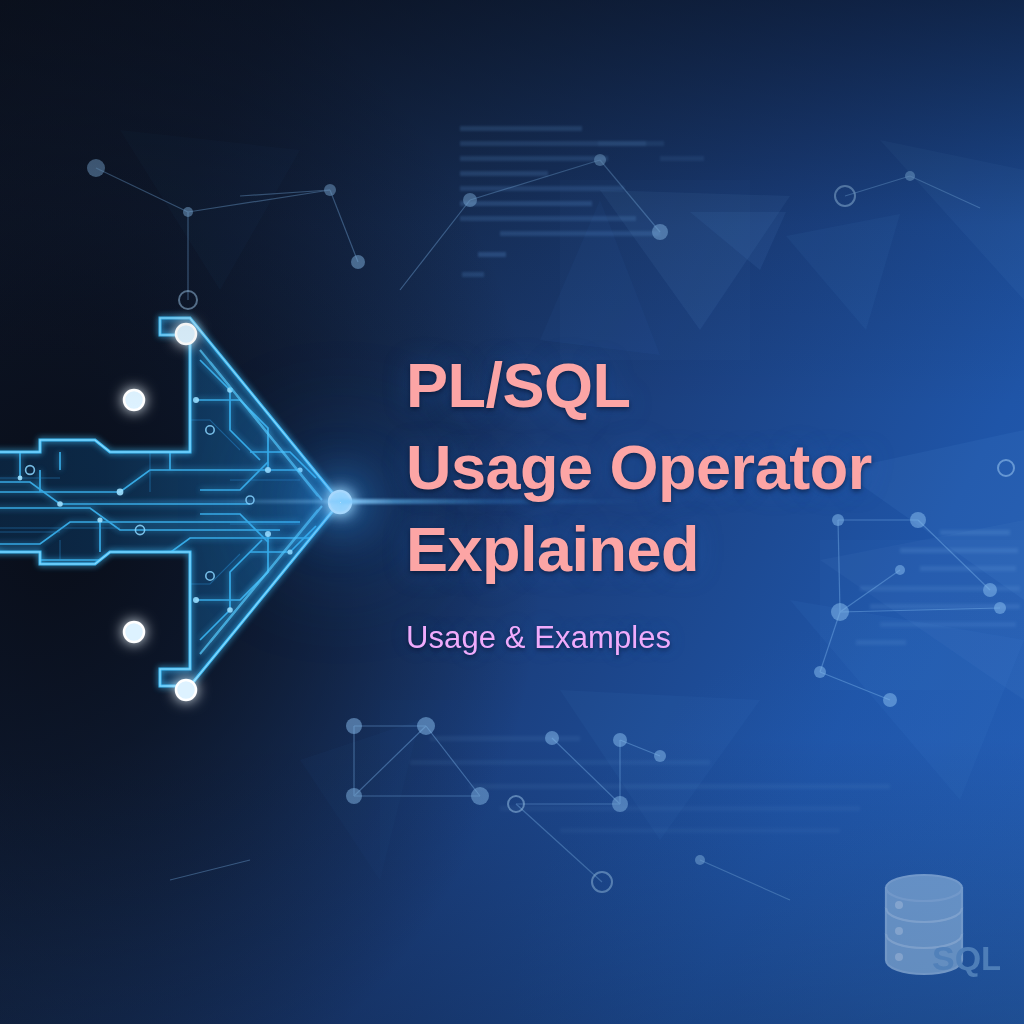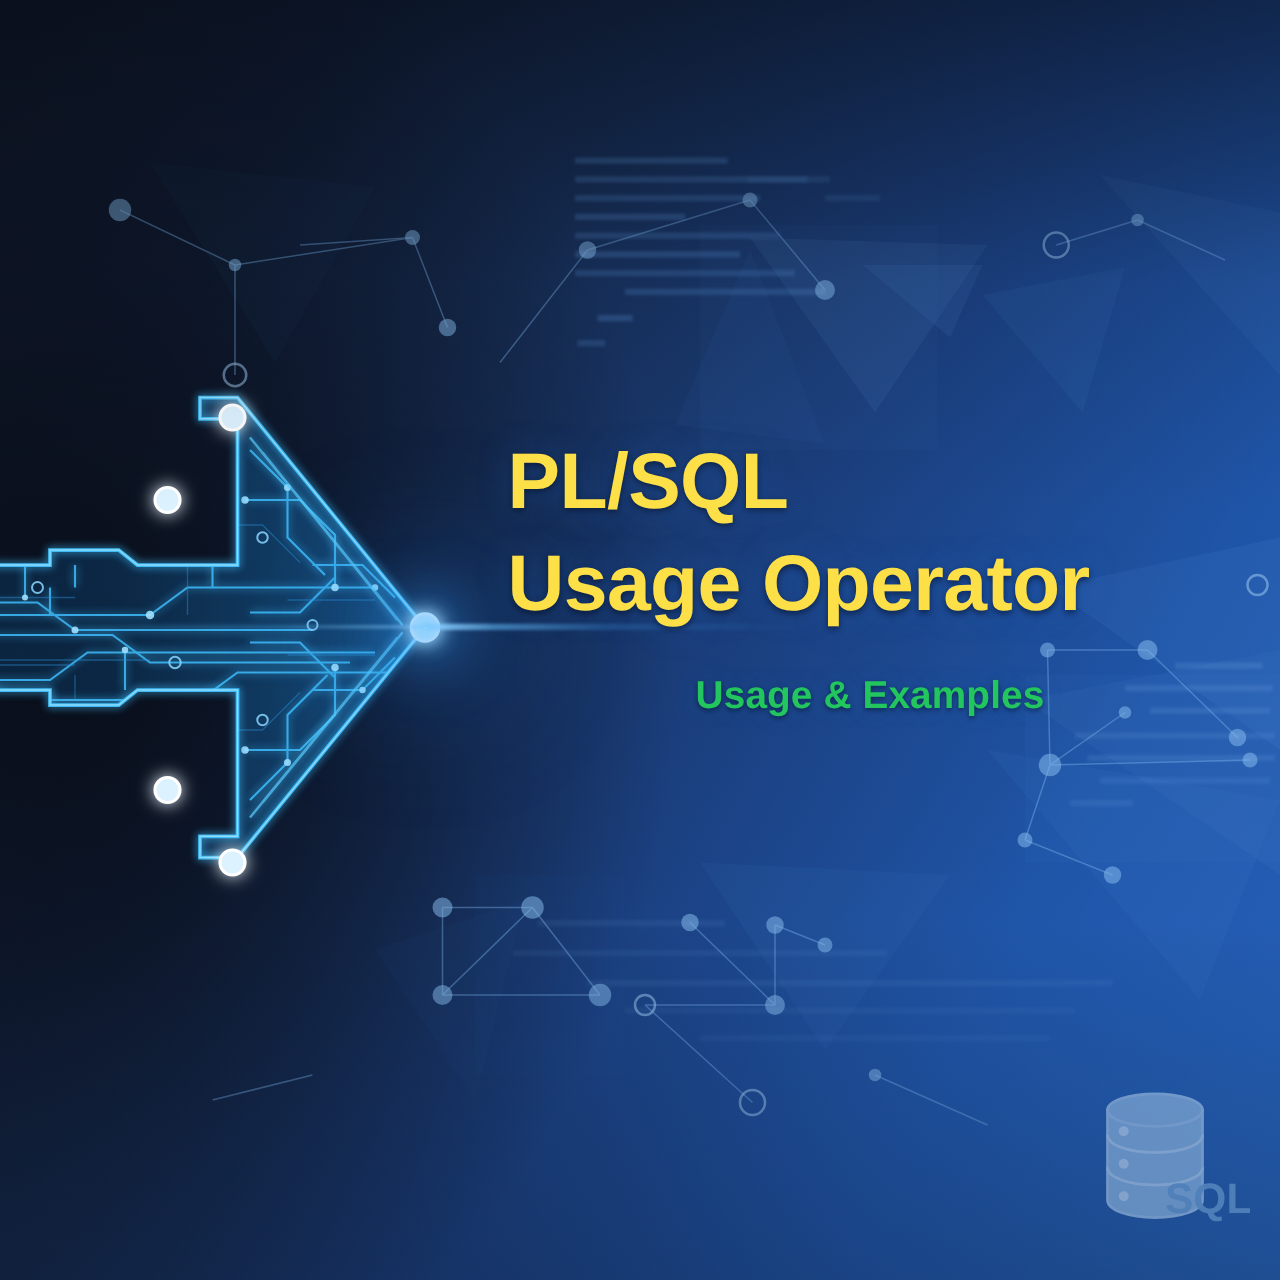--- a/index.html
+++ b/index.html
@@ -109,41 +109,40 @@
 
   
   .text-block {
     position: absolute;
     left: 406px;
     top: 344px;
     width: 580px;
   }
   .headline {
     margin: 0;
-    color: #fde047;
+    color: #fca5a5;
     font-size: 63px;
     line-height: 82px;
     font-weight: bold;
     letter-spacing: -0.5px;
     text-shadow:
       0 2px 5px rgba(0,10,30,0.55),
       0 0 26px rgba(40,110,200,0.35);
     white-space: nowrap;
   }
   .subhead {
     margin: 30px 0 0 0;
-    color: #22c55e;
+    color: #f0abfc;
     font-size: 31px;
-    font-weight: bold;
+    font-weight: normal;
     letter-spacing: 0.1px;
     text-shadow:
       0 2px 4px rgba(0,10,30,0.55),
       0 0 18px rgba(40,110,200,0.30);
     white-space: nowrap;
-    text-align: center;
   }
 
   
   .sql-badge {
     position: absolute;
     left: 876px;
     top: 868px;
     width: 124px;
     height: 124px;
     opacity: 0.55;
@@ -413,20 +412,21 @@
 
   <div class="arrow-streak-left"></div>
   <div class="arrow-streak"></div>
   <div class="arrow-glow-tip"></div>
 
   <div class="bg-topdark"></div>
 
   <div class="text-block">
     <h1 class="headline">PL/SQL</h1>
     <h1 class="headline">Usage Operator</h1>
+    <h1 class="headline">Explained</h1>
     <p class="subhead">Usage &amp; Examples</p>
   </div>
 
   <div class="sql-badge">
     <svg viewBox="0 0 124 124" width="124" height="124" xmlns="http://www.w3.org/2000/svg">
       <g fill="#a9cbe9" stroke="#c3ddf3" stroke-width="2.2" opacity="0.92">
 
         <path d="M 10,66 L 10,92 C 10,100 27,106 48,106 C 69,106 86,100 86,92 L 86,66 Z"></path>
 
         <path d="M 10,40 L 10,66 C 10,74 27,80 48,80 C 69,80 86,74 86,66 L 86,40 Z"></path>

